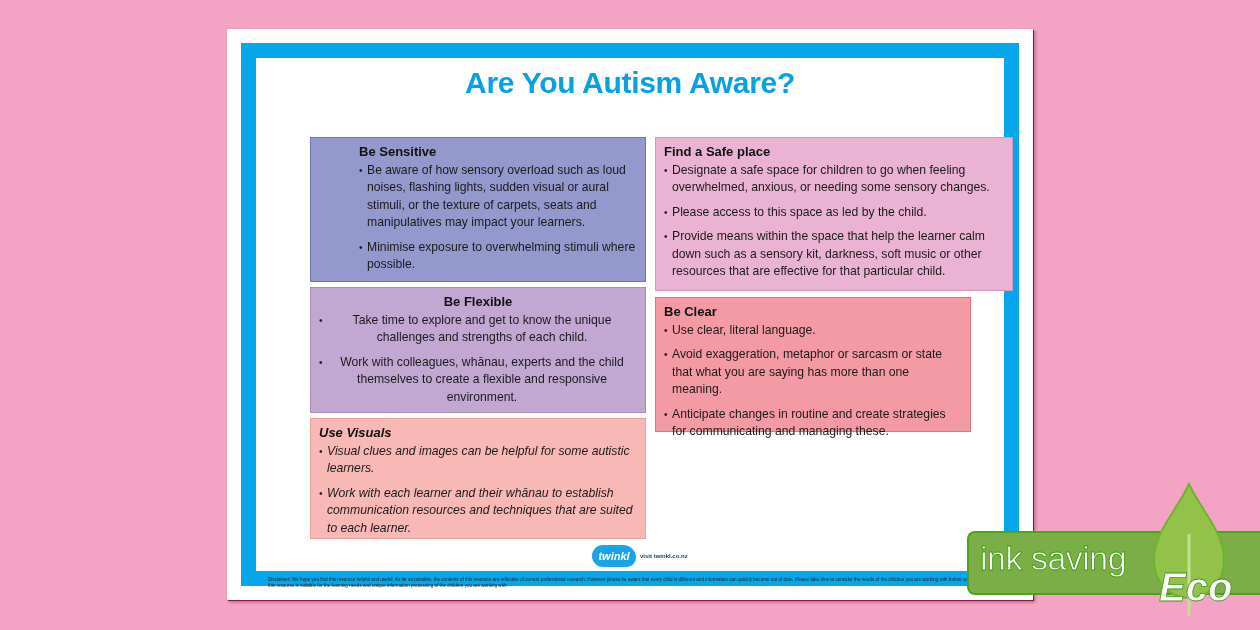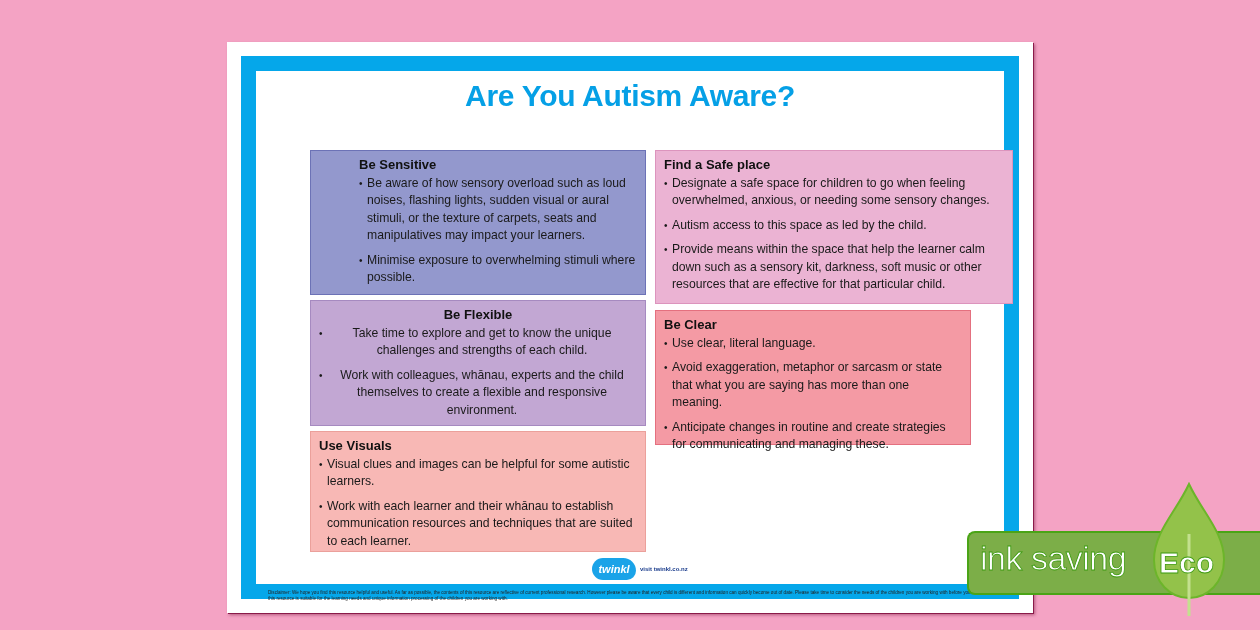--- a/index.html
+++ b/index.html
@@ -2,21 +2,21 @@
 <html><head>
 <meta charset="utf-8">
 <style>
   html, body { margin:0; padding:0; }
   body {
     width:1260px; height:630px; overflow:hidden; position:relative;
     background:#f4a3c4;
     font-family:"Liberation Sans", sans-serif;
   }
   .sheet {
-    position:absolute; left:227px; top:42px; width:806px; height:571px;
+    position:absolute; left:227px; top:29px; width:806px; height:571px;
     background:#ffffff;
     box-shadow: 1px 1px 0 #8a1a4a, 2px 2px 3px rgba(120,20,60,0.5);
   }
   .frame {
     position:absolute; left:14px; top:14px; right:14px; bottom:14px;
     background:#05a7ea;
   }
   .inner {
     position:absolute; left:15px; top:15px; right:15px; bottom:15px;
     background:#ffffff;
@@ -34,21 +34,21 @@
     margin:0 0 1px 0; font-size:13px; font-weight:bold; color:#111;
   }
   .card ul { list-style:none; margin:0; padding:0; }
   .card li { position:relative; padding-left:8px; margin-bottom:7px; }
   .card li:last-child { margin-bottom:0; }
   .card li .dot {
     position:absolute; left:0; top:0; font-size:10px;
   }
   .c-sensitive { left:54px; top:79px; width:336px; height:145px; background:#9398cd; border:1px solid #6c72b6;padding-left:48px; }
   .c-flexible  { left:54px; top:229px; width:336px; height:126px; background:#c2a7d3; border:1px solid #a68ac0;text-align:center; }
-  .c-visuals   { left:54px; top:360px; width:336px; height:121px; background:#f8b8b5; border:1px solid #eba09b; }
+  .c-visuals   { left:54px; top:360px; width:336px; height:121px; background:#f8b8b5; border:1px solid #eba09b;font-style:italic; }
   .c-safe      { left:399px; top:79px; width:358px; height:154px; background:#ebb3d3; border:1px solid #dc94bd; }
   .c-clear     { left:399px; top:239px; width:316px; height:135px; background:#f49aa4; border:1px solid #e4707f; }
 
   .logo {
     position:absolute; left:336px; top:487px; display:flex; align-items:center; gap:4px;
   }
   .logo .cloud {
     width:44px; height:22px; background:#1aa3e8; border-radius:12px 14px 10px 12px;
     color:#fff; font-weight:bold; font-style:italic; font-size:11px;
     display:flex; align-items:center; justify-content:center;
@@ -64,21 +64,21 @@
     background:#7cae48; border:2px solid #4aa416; border-right:none;
     border-radius:8px 0 0 8px; box-sizing:border-box;
   }
   .eco .label {
     position:absolute; left:11px; top:6px; font-size:34px; color:#fff;
     font-family:"Liberation Sans", sans-serif;
     -webkit-text-stroke:0.8px #3d9a10; letter-spacing:-0.5px;
   }
   .leaf { position:absolute; left:1150px; top:482px; width:78px; height:136px; }
   .leaf-text {
-    position:absolute; left:1159px; top:546px; font-size:30px; font-weight:bold; color:#fff;
+    position:absolute; left:1159px; top:565px; font-size:40px; font-weight:bold; color:#fff;font-style:italic;
     -webkit-text-stroke:0.8px #3d9a10;
   }
 </style>
 </head>
 <body>
 
 <div class="sheet">
   <div class="frame">
     <div class="inner">
       <div class="title">Are You Autism Aware?</div>
@@ -104,21 +104,21 @@
         <ul>
           <li><span class="dot">•</span><span>Visual clues and images can be helpful for some autistic learners.</span></li>
           <li><span class="dot">•</span><span>Work with each learner and their whānau to establish communication resources and techniques that are suited to each learner.</span></li>
         </ul>
       </div>
 
       <div class="card c-safe">
         <h3>Find a Safe place</h3>
         <ul>
           <li><span class="dot">•</span><span>Designate a safe space for children to go when feeling overwhelmed, anxious, or needing some sensory changes.</span></li>
-          <li><span class="dot">•</span><span>Autism access to this space as led by the child.</span></li>
+          <li><span class="dot">•</span><span>Please access to this space as led by the child.</span></li>
           <li><span class="dot">•</span><span>Provide means within the space that help the learner calm down such as a sensory kit, darkness, soft music or other resources that are effective for that particular child.</span></li>
         </ul>
       </div>
 
       <div class="card c-clear">
         <h3>Be Clear</h3>
         <ul>
           <li><span class="dot">•</span><span>Use clear, literal language.</span></li>
           <li><span class="dot">•</span><span>Avoid exaggeration, metaphor or sarcasm or state that what you are saying has more than one meaning.</span></li>
           <li><span class="dot">•</span><span>Anticipate changes in routine and create strategies for communicating and managing these.</span></li>

